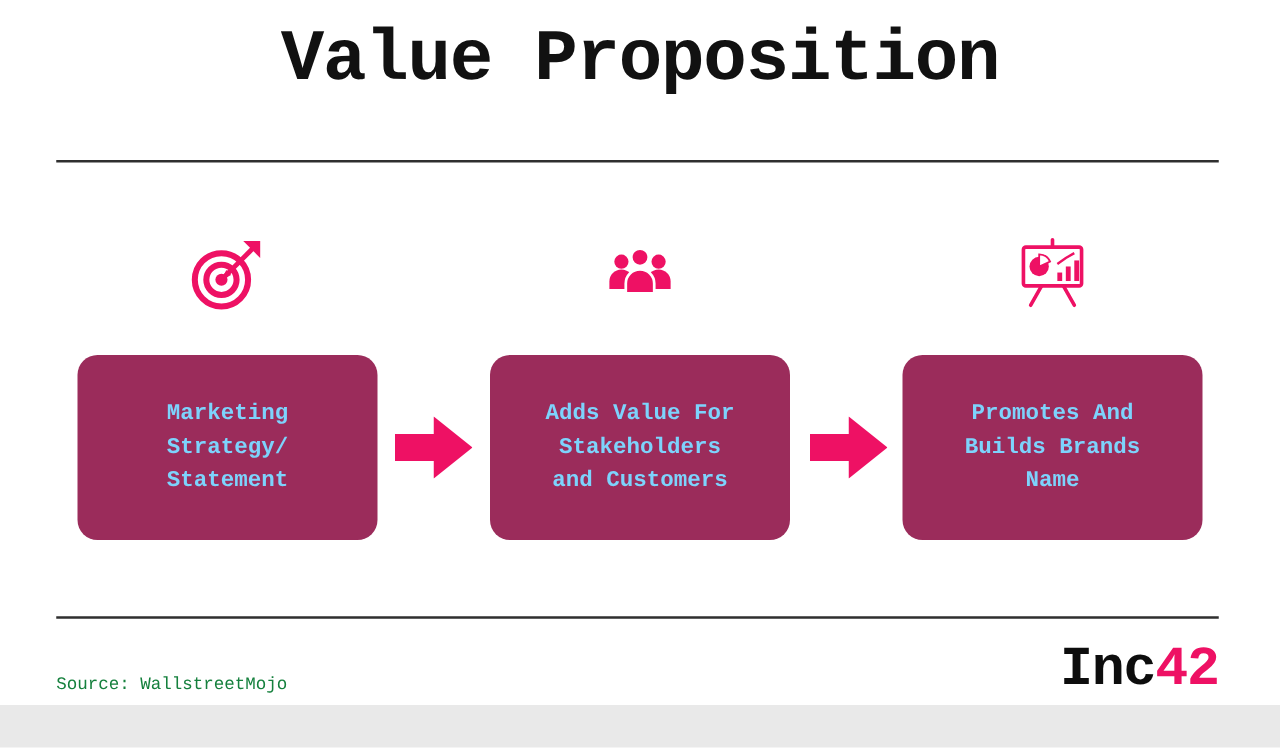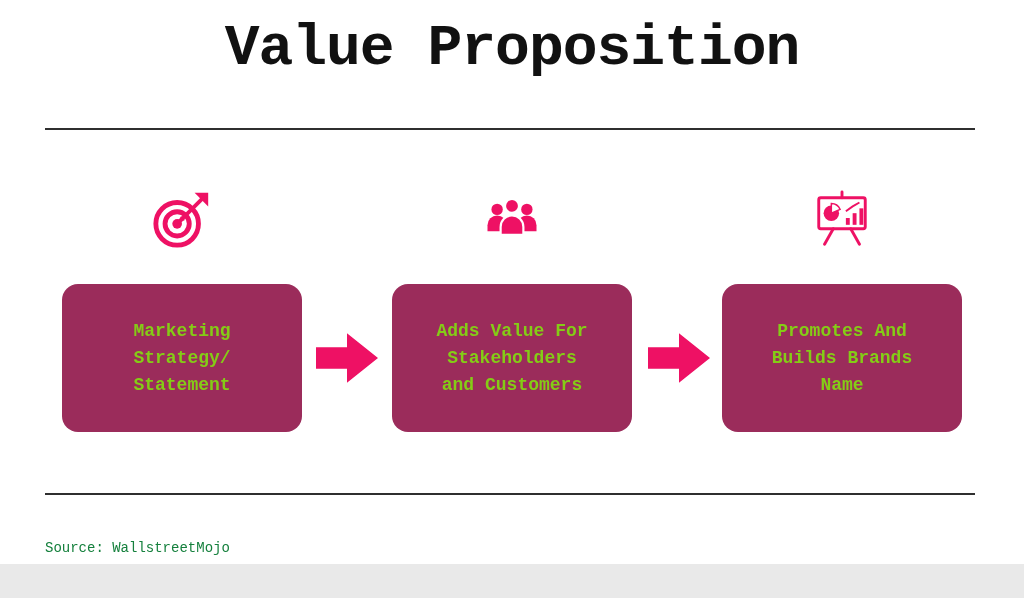--- a/index.html
+++ b/index.html
@@ -57,21 +57,21 @@
     border-radius: 16px;
     display: flex;
     align-items: center;
     justify-content: center;
     padding: 10px 18px;
   }
   .box-1 { left: 62px; }
   .box-2 { left: 392px; }
   .box-3 { left: 722px; }
   .box-label {
-    color: #84cc16;
+    color: #7dd3fc;
     font-size: 18px;
     font-weight: 700;
     text-align: center;
     line-height: 1.5;
     white-space: pre-line;
   }
 
   .flow-arrow {
     position: absolute;
     top: 331px;
@@ -176,14 +176,17 @@
 Name</div>
   </div>
 
   <div class="flow-arrow arrow-1"></div>
   <div class="flow-arrow arrow-2"></div>
 
   <div class="rule rule-bottom"></div>
 
   <div class="source">Source: WallstreetMojo</div>
 
+  <div class="logo">
+    <span>Inc</span><span class="logo-accent">42</span>
+  </div>
 
 </div>
 
 </body></html>

